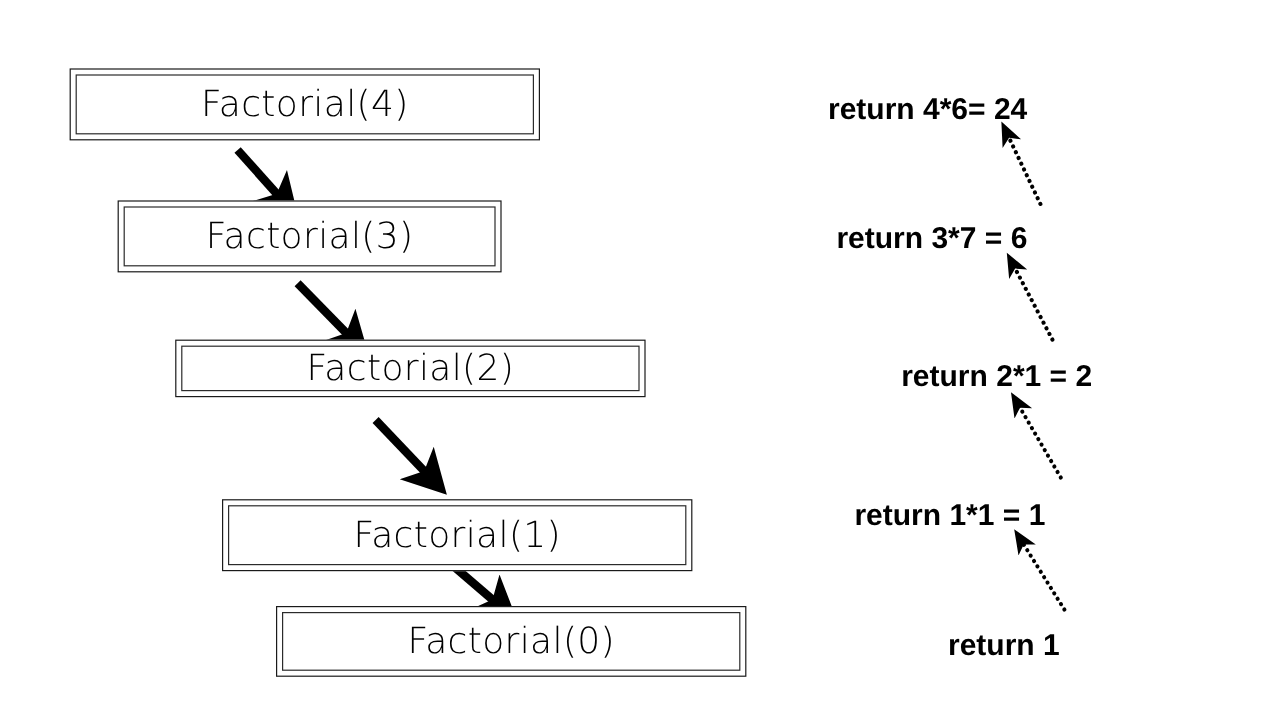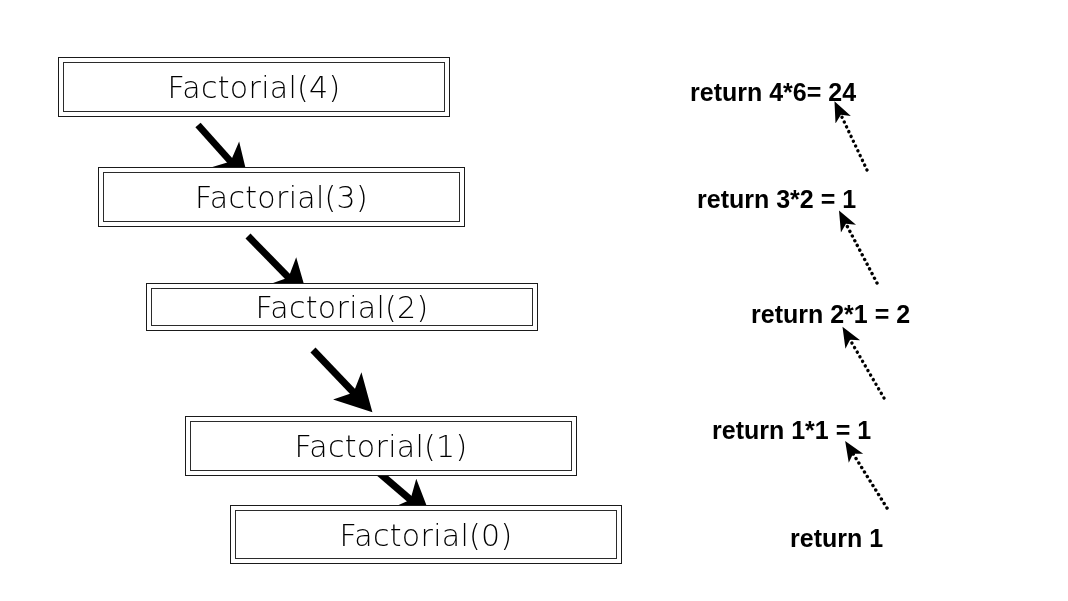--- a/index.html
+++ b/index.html
@@ -110,35 +110,35 @@
         <line x1="877" y1="283" x2="845" y2="222" stroke="#000000" stroke-width="3.4" stroke-linecap="round" stroke-dasharray="0.1 5.2" marker-end="url(#dot-head)"></line>
         <line x1="884" y1="398" x2="849" y2="338" stroke="#000000" stroke-width="3.4" stroke-linecap="round" stroke-dasharray="0.1 5.2" marker-end="url(#dot-head)"></line>
         <line x1="887" y1="508" x2="852" y2="452" stroke="#000000" stroke-width="3.4" stroke-linecap="round" stroke-dasharray="0.1 5.2" marker-end="url(#dot-head)"></line>
       </g>
   </svg>
 
   <div id="boxes">
       <div class="call-box" style="left: 58px; top: 57px; width: 392px; height: 60px;">
         <span class="call-label">Factorial(4)</span>
       </div>
-      <div class="call-box" style="left: 98px; top: 167px; width: 367px; height: 60px; padding-left: 16px;">
+      <div class="call-box" style="left: 98px; top: 167px; width: 320px; height: 60px; padding-left: 16px;">
         <span class="call-label">Factorial(3)</span>
       </div>
       <div class="call-box" style="left: 146px; top: 283px; width: 392px; height: 48px;">
         <span class="call-label">Factorial(2)</span>
       </div>
       <div class="call-box" style="left: 185px; top: 416px; width: 392px; height: 60px;">
         <span class="call-label">Factorial(1)</span>
       </div>
       <div class="call-box" style="left: 230px; top: 505px; width: 392px; height: 59px;">
         <span class="call-label">Factorial(0)</span>
       </div>
     </div>
 
   <div id="returns">
       <div class="return-line" style="left: 690px; top: 92px; text-align: right;">return 4*6= 24</div>
-      <div class="return-line" style="left: 697px; top: 199px;">return 3*2 = 1</div>
+      <div class="return-line" style="left: 697px; top: 199px;">return 3*7 = 6</div>
       <div class="return-line" style="left: 707px; top: 314px; margin-left: 44px;">return 2*1 = 2</div>
       <div class="return-line" style="left: 712px; top: 430px;">return 1*1 = 1</div>
       <div class="return-line" style="left: 790px; top: 538px;">return 1</div>
     </div>
 
 </div>
 
 </body></html>

